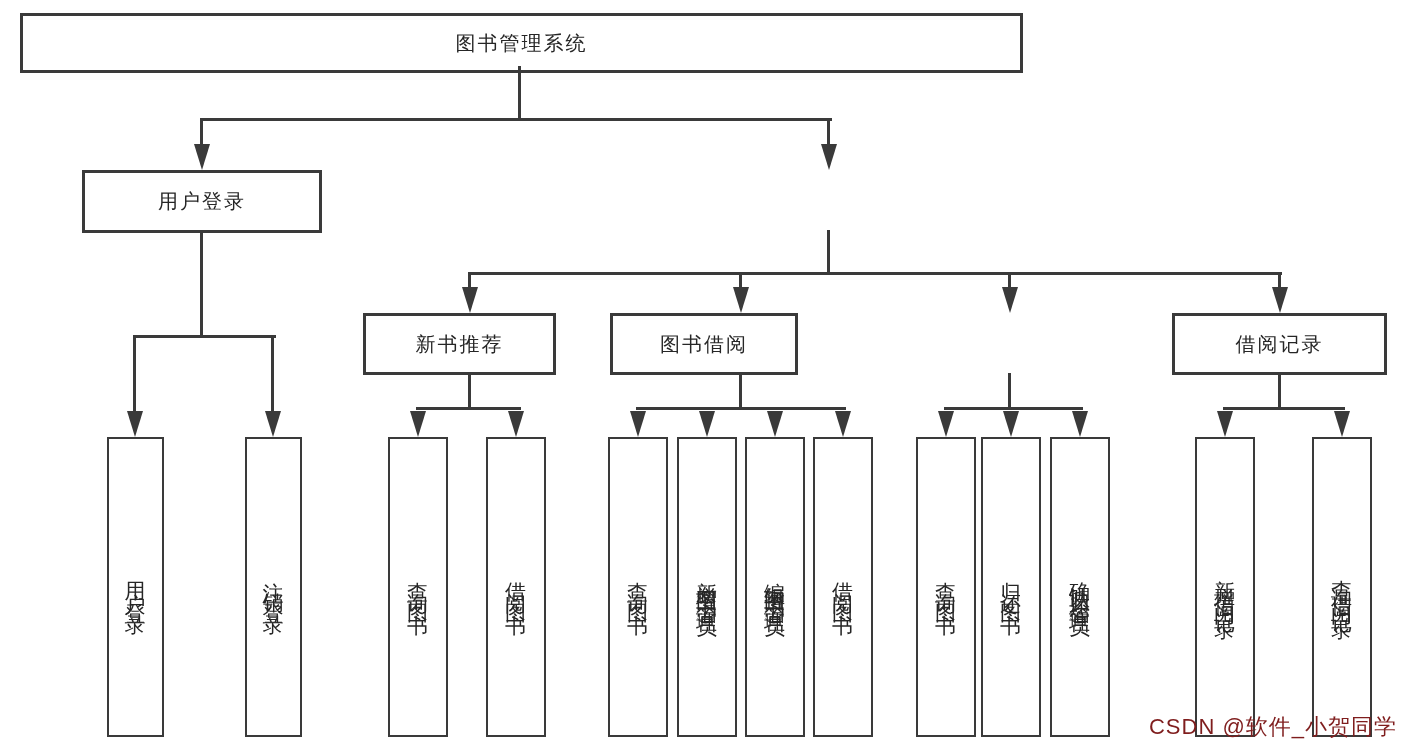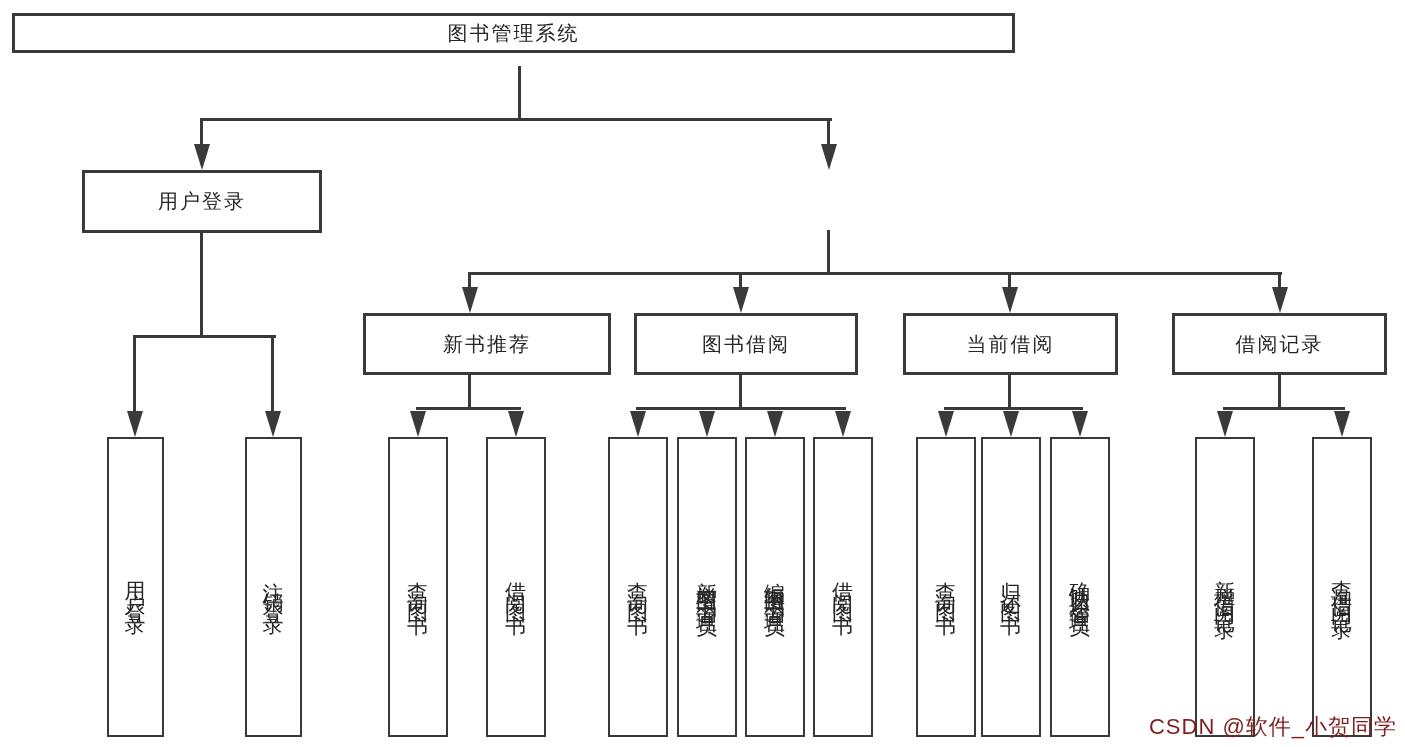--- a/index.html
+++ b/index.html
@@ -52,40 +52,37 @@
     color: #7f1d1d;
     letter-spacing: 1px;
     z-index: 5;
   }
 </style>
 </head>
 <body>
 
 <div class="canvas">
 
-  <div class="node" style="left:12px; top:13px; width:1003px; height:40px;">
+  <div class="node" style="left:20px; top:13px; width:1003px; height:60px;">
     <span>图书管理系统</span>
   </div>
 
   <div class="node" style="left:82px; top:170px; width:240px; height:63px;">
     <span>用户登录</span>
   </div>
 
 
-  <div class="node" style="left:363px; top:313px; width:248px; height:62px;">
+  <div class="node" style="left:363px; top:313px; width:193px; height:62px;">
     <span>新书推荐</span>
   </div>
 
-  <div class="node" style="left:634px; top:313px; width:224px; height:62px;">
+  <div class="node" style="left:610px; top:313px; width:188px; height:62px;">
     <span>图书借阅</span>
   </div>
 
-  <div class="node" style="left:903px; top:313px; width:215px; height:62px;">
-    <span>当前借阅</span>
-  </div>
 
   <div class="node" style="left:1172px; top:313px; width:215px; height:62px;">
     <span>借阅记录</span>
   </div>
 
   <div class="node leaf" style="left:107px; top:437px; width:57px; height:300px;">
     <span class="vtext">用户登录</span>
   </div>
 
   <div class="node leaf" style="left:245px; top:437px; width:57px; height:300px;">

